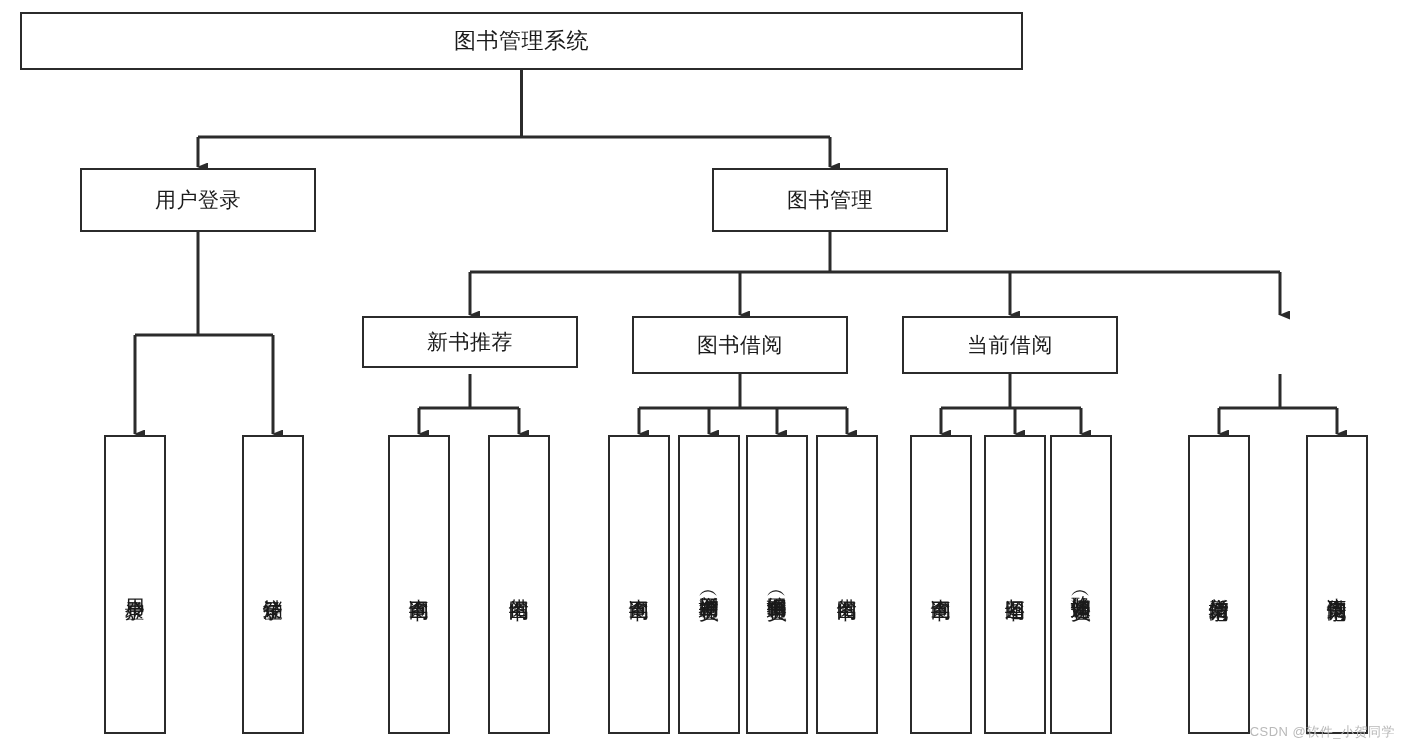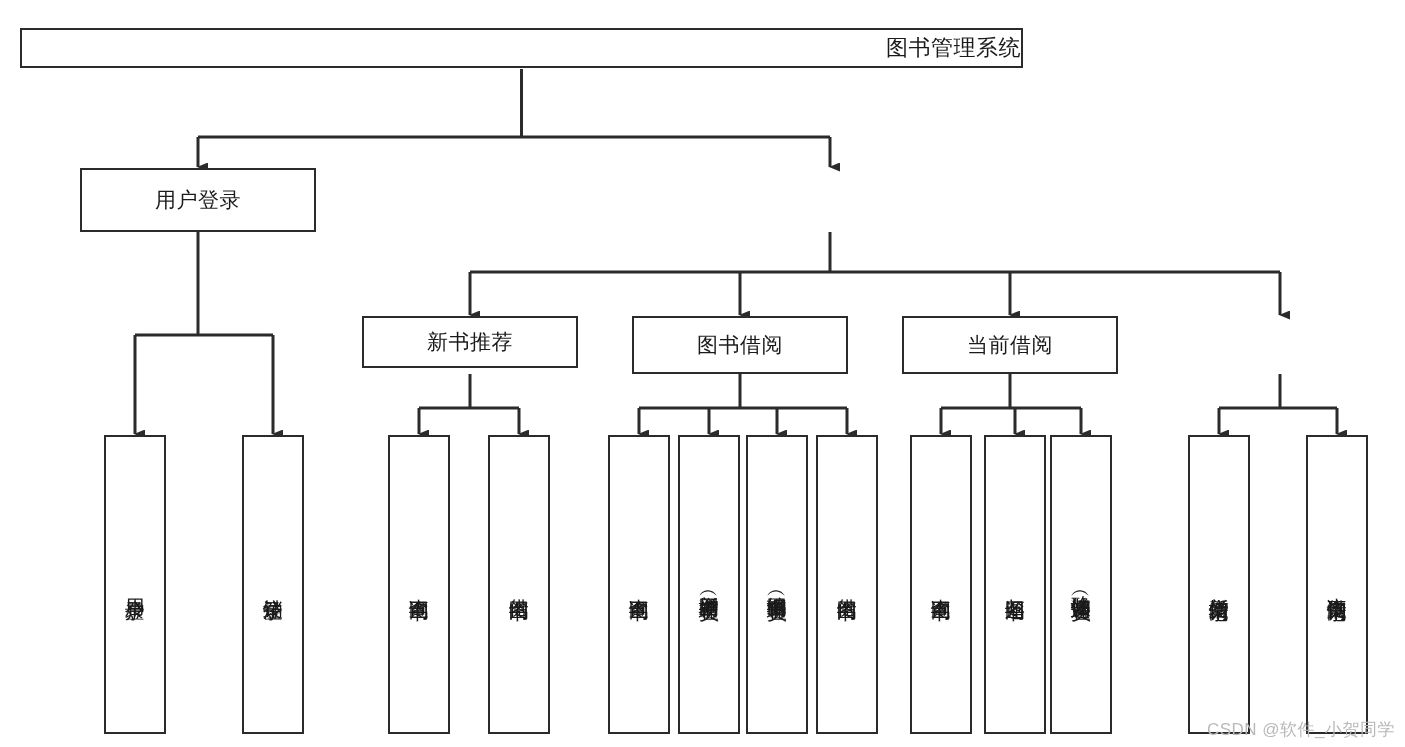--- a/index.html
+++ b/index.html
@@ -54,21 +54,21 @@
     white-space: normal;
     max-height: 280px;
   }
   .node.root .node-label {
     font-size: 22px;
   }
   #watermark {
     position: absolute;
     right: 10px;
     bottom: 6px;
-    font-size: 17px;
+    font-size: 13px;
     color: #b9b9b9;
     letter-spacing: 0.5px;
     white-space: nowrap;
     z-index: 5;
     user-select: none;
   }
 </style>
 </head>
 <body>
 
@@ -110,26 +110,29 @@
         <path d="M 941 408 L 941 434" marker-end="url(#arrowhead)"></path>
         <path d="M 1015 408 L 1015 434" marker-end="url(#arrowhead)"></path>
         <path d="M 1081 408 L 1081 434" marker-end="url(#arrowhead)"></path>
         <path d="M 1280 374 L 1280 408"></path>
         <path d="M 1219 408 L 1337 408"></path>
         <path d="M 1219 408 L 1219 434" marker-end="url(#arrowhead)"></path>
         <path d="M 1337 408 L 1337 434" marker-end="url(#arrowhead)"></path>
       </g>
   </svg>
 
-  <div class="node root" style="left: 20px; top: 28px; width: 1003px; height: 40px; justify-content: flex-end;">
+  <div class="node root" style="left: 20px; top: 12px; width: 1003px; height: 58px;">
     <span class="node-label">图书管理系统</span>
   </div>
 
   <div class="node mid" style="left: 80px; top: 168px; width: 236px; height: 64px;">
     <span class="node-label">用户登录</span>
+  </div>
+  <div class="node mid" style="left: 712px; top: 168px; width: 236px; height: 64px;">
+    <span class="node-label">图书管理</span>
   </div>
 
   <div class="node mid" style="left: 362px; top: 316px; width: 216px; height: 52px;">
     <span class="node-label">新书推荐</span>
   </div>
   <div class="node mid" style="left: 632px; top: 316px; width: 216px; height: 58px;">
     <span class="node-label">图书借阅</span>
   </div>
   <div class="node mid" style="left: 902px; top: 316px; width: 216px; height: 58px;">
     <span class="node-label">当前借阅</span>

